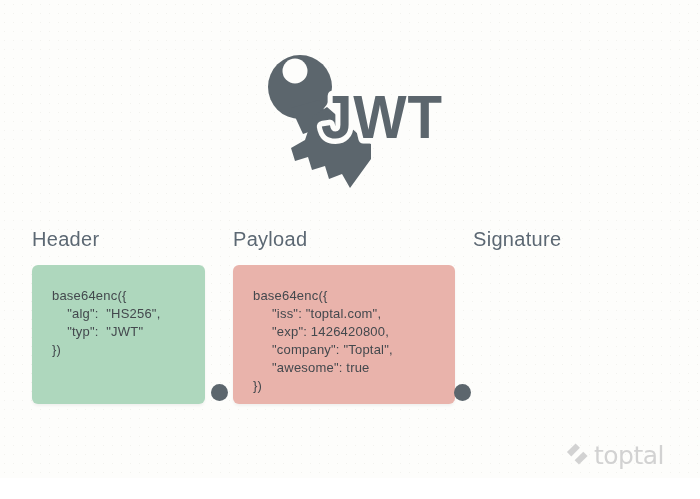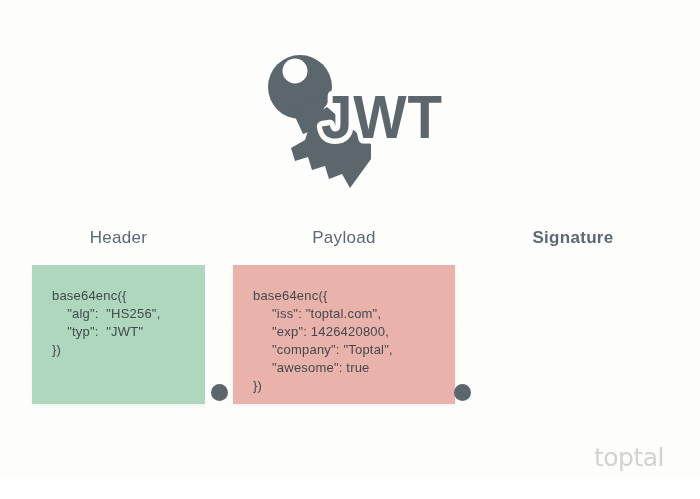--- a/index.html
+++ b/index.html
@@ -8,48 +8,49 @@
     width:700px;height:478px;
     background-color:#fdfdfb;
     background-image:radial-gradient(#f2f2ee 0.6px, transparent 0.7px);
     background-size:9px 9px;
     overflow:hidden;
     font-family:"Liberation Sans", sans-serif;
   }
   .jwt-logo{position:absolute;left:253px;top:38px;width:200px;height:170px;}
   .col-label{
     position:absolute;top:228px;height:24px;
-    text-align:center;font-size:17px;color:#5c6873;letter-spacing:0.3px;
+    font-size:20px;color:#5c6873;letter-spacing:0.3px;
   }
   .label-1{left:32px;width:173px;}
   .label-2{left:233px;width:222px;}
-  .label-3{left:473px;width:200px;font-weight:bold;}
+  .label-3{left:473px;width:200px;}
   .box{
     position:absolute;top:265px;height:139px;
     box-shadow:0 2px 3px rgba(0,0,0,0.05);
+    border-radius:6px;
   }
   .box-1{left:32px;width:173px;background:#aed7bd;}
   .box-2{left:233px;width:222px;background:#e9b3ab;}
   .box-3{left:473px;width:200px;background:#c4d3e2;}
   .box pre{
     margin:0;padding:22px 0 0 20px;
     font-family:"Liberation Sans", sans-serif;
     font-size:13px;line-height:18px;
     color:#43484d;letter-spacing:0.2px;
     white-space:pre;
   }
   .dot{
     position:absolute;width:17px;height:17px;border-radius:50%;
     background:#5c666d;top:384px;
   }
   .dot-1{left:211px;}
   .dot-2{left:454px;}
   .brand{
     position:absolute;right:36px;top:438px;height:34px;
-    display:flex;align-items:center;gap:4px;flex-direction:column;
+    display:flex;align-items:center;gap:4px;
   }
   .brand-word{
     font-family:"DejaVu Sans", sans-serif;
     font-size:25px;color:#d2d2d2;letter-spacing:-0.5px;
   }
 </style>
 </head>
 <body>
 
 <div class="canvas">

